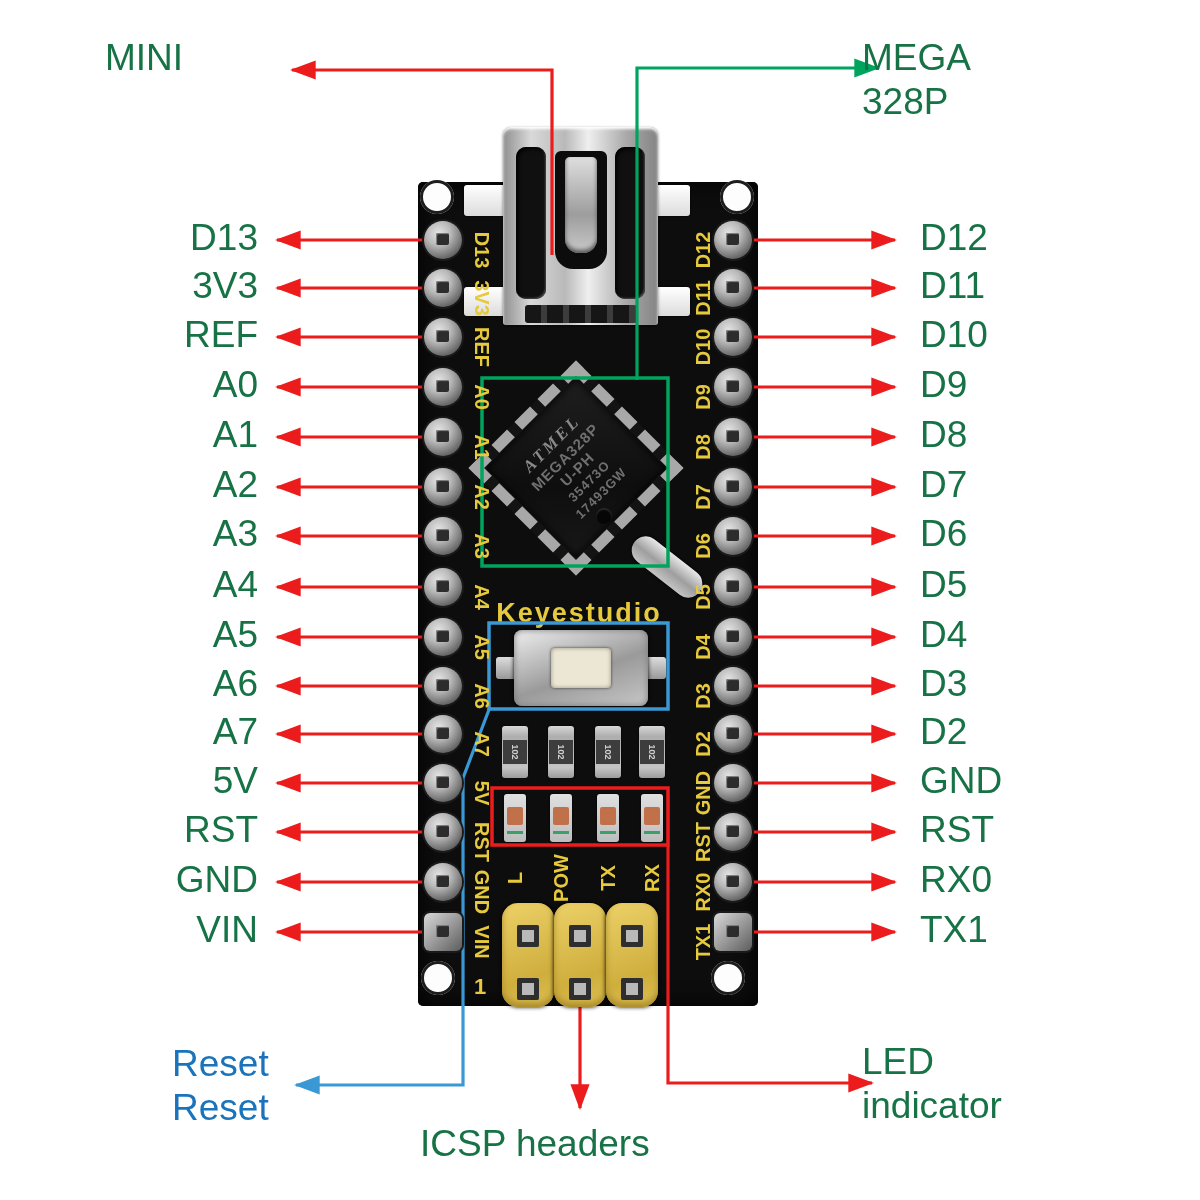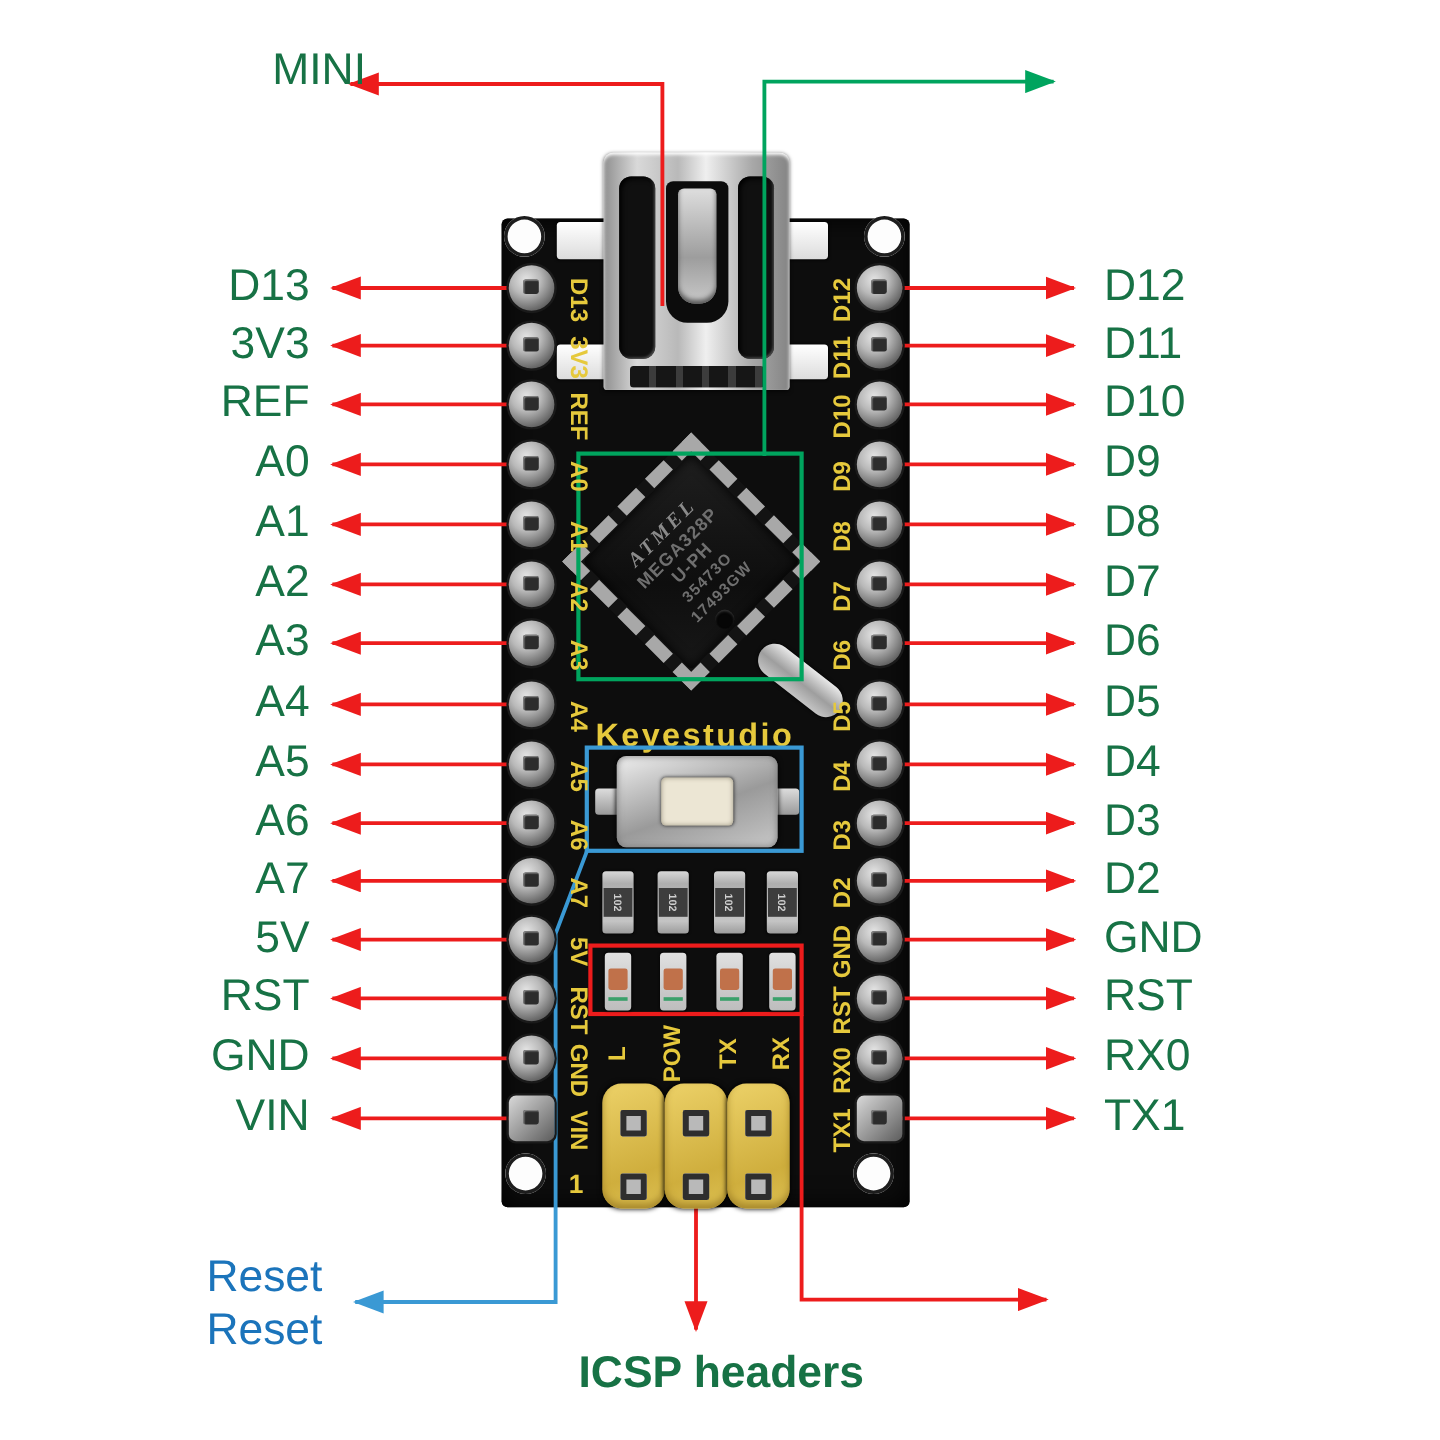--- a/index.html
+++ b/index.html
@@ -1,21 +1,21 @@
 <!DOCTYPE html>
 <html><head>
 <meta charset="utf-8">
 <style>
   html,body{margin:0;padding:0;background:#fff;}
   #canvas{position:relative;width:1200px;height:1200px;background:#ffffff;overflow:hidden;
           font-family:"Liberation Sans",sans-serif;}
 
   
   .anno{position:absolute;color:#177245;font:400 37px/44px "Liberation Sans",sans-serif;white-space:nowrap;}
-  .anno.center{text-align:right;}
+  .anno.center{text-align:left;}
   .anno.blue{color:#1b74bb;}
   .pin-label{position:absolute;color:#177245;font:400 37px/40px "Liberation Sans",sans-serif;}
   .pin-label.l{width:170px;left:88px;text-align:right;}
   .pin-label.r{width:220px;left:920px;text-align:left;}
 
   
   .pcb{position:absolute;left:418px;top:182px;width:340px;height:824px;background:#0d0d0d;border-radius:5px;
        box-shadow:inset 0 0 22px #000;}
   .hole{position:absolute;width:34px;height:34px;border-radius:50%;background:#fdfdfd;
         box-shadow:0 0 0 3px #1d1d1d inset;}
@@ -196,25 +196,33 @@
         <line x1="748" y1="783" x2="895" y2="783" stroke="#ed1c1c" stroke-width="3.2" marker-end="url(#ar-red)"></line>
         <line x1="748" y1="832" x2="895" y2="832" stroke="#ed1c1c" stroke-width="3.2" marker-end="url(#ar-red)"></line>
         <line x1="748" y1="882" x2="895" y2="882" stroke="#ed1c1c" stroke-width="3.2" marker-end="url(#ar-red)"></line>
         <line x1="748" y1="932" x2="895" y2="932" stroke="#ed1c1c" stroke-width="3.2" marker-end="url(#ar-red)"></line>
       </g>
   </svg>
 
   <div class="anno center" style="left:105px;top:36px;width:200px;">
     <div>MINI</div>
   </div>
+  <div class="anno center" style="left:862px;top:36px;width:200px;">
+    <div>MEGA</div>
+    <div>328P</div>
+  </div>
   <div class="anno blue" style="left:172px;top:1042px;">
     <div>Reset</div>
     <div>Reset</div>
   </div>
-  <div class="anno center" style="left:420px;top:1122px;width:300px;font-weight:bold;">ICSP headers</div>
+  <div class="anno center" style="left:420px;top:1122px;width:300px;">ICSP headers</div>
+  <div class="anno center" style="left:862px;top:1040px;width:200px;">
+    <div>LED</div>
+    <div>indicator</div>
+  </div>
 
   <div id="gen">
       <div class="pin-label l" style="top:218px;">D13</div>
       <div class="pin" style="left:424px;top:221px;"></div>
       <div class="silk" style="left:481px;top:250px;">D13</div>
       <div class="pin-label l" style="top:266px;">3V3</div>
       <div class="pin" style="left:424px;top:269px;"></div>
       <div class="silk" style="left:481px;top:298px;">3V3</div>
       <div class="pin-label l" style="top:315px;">REF</div>
       <div class="pin" style="left:424px;top:318px;"></div>

